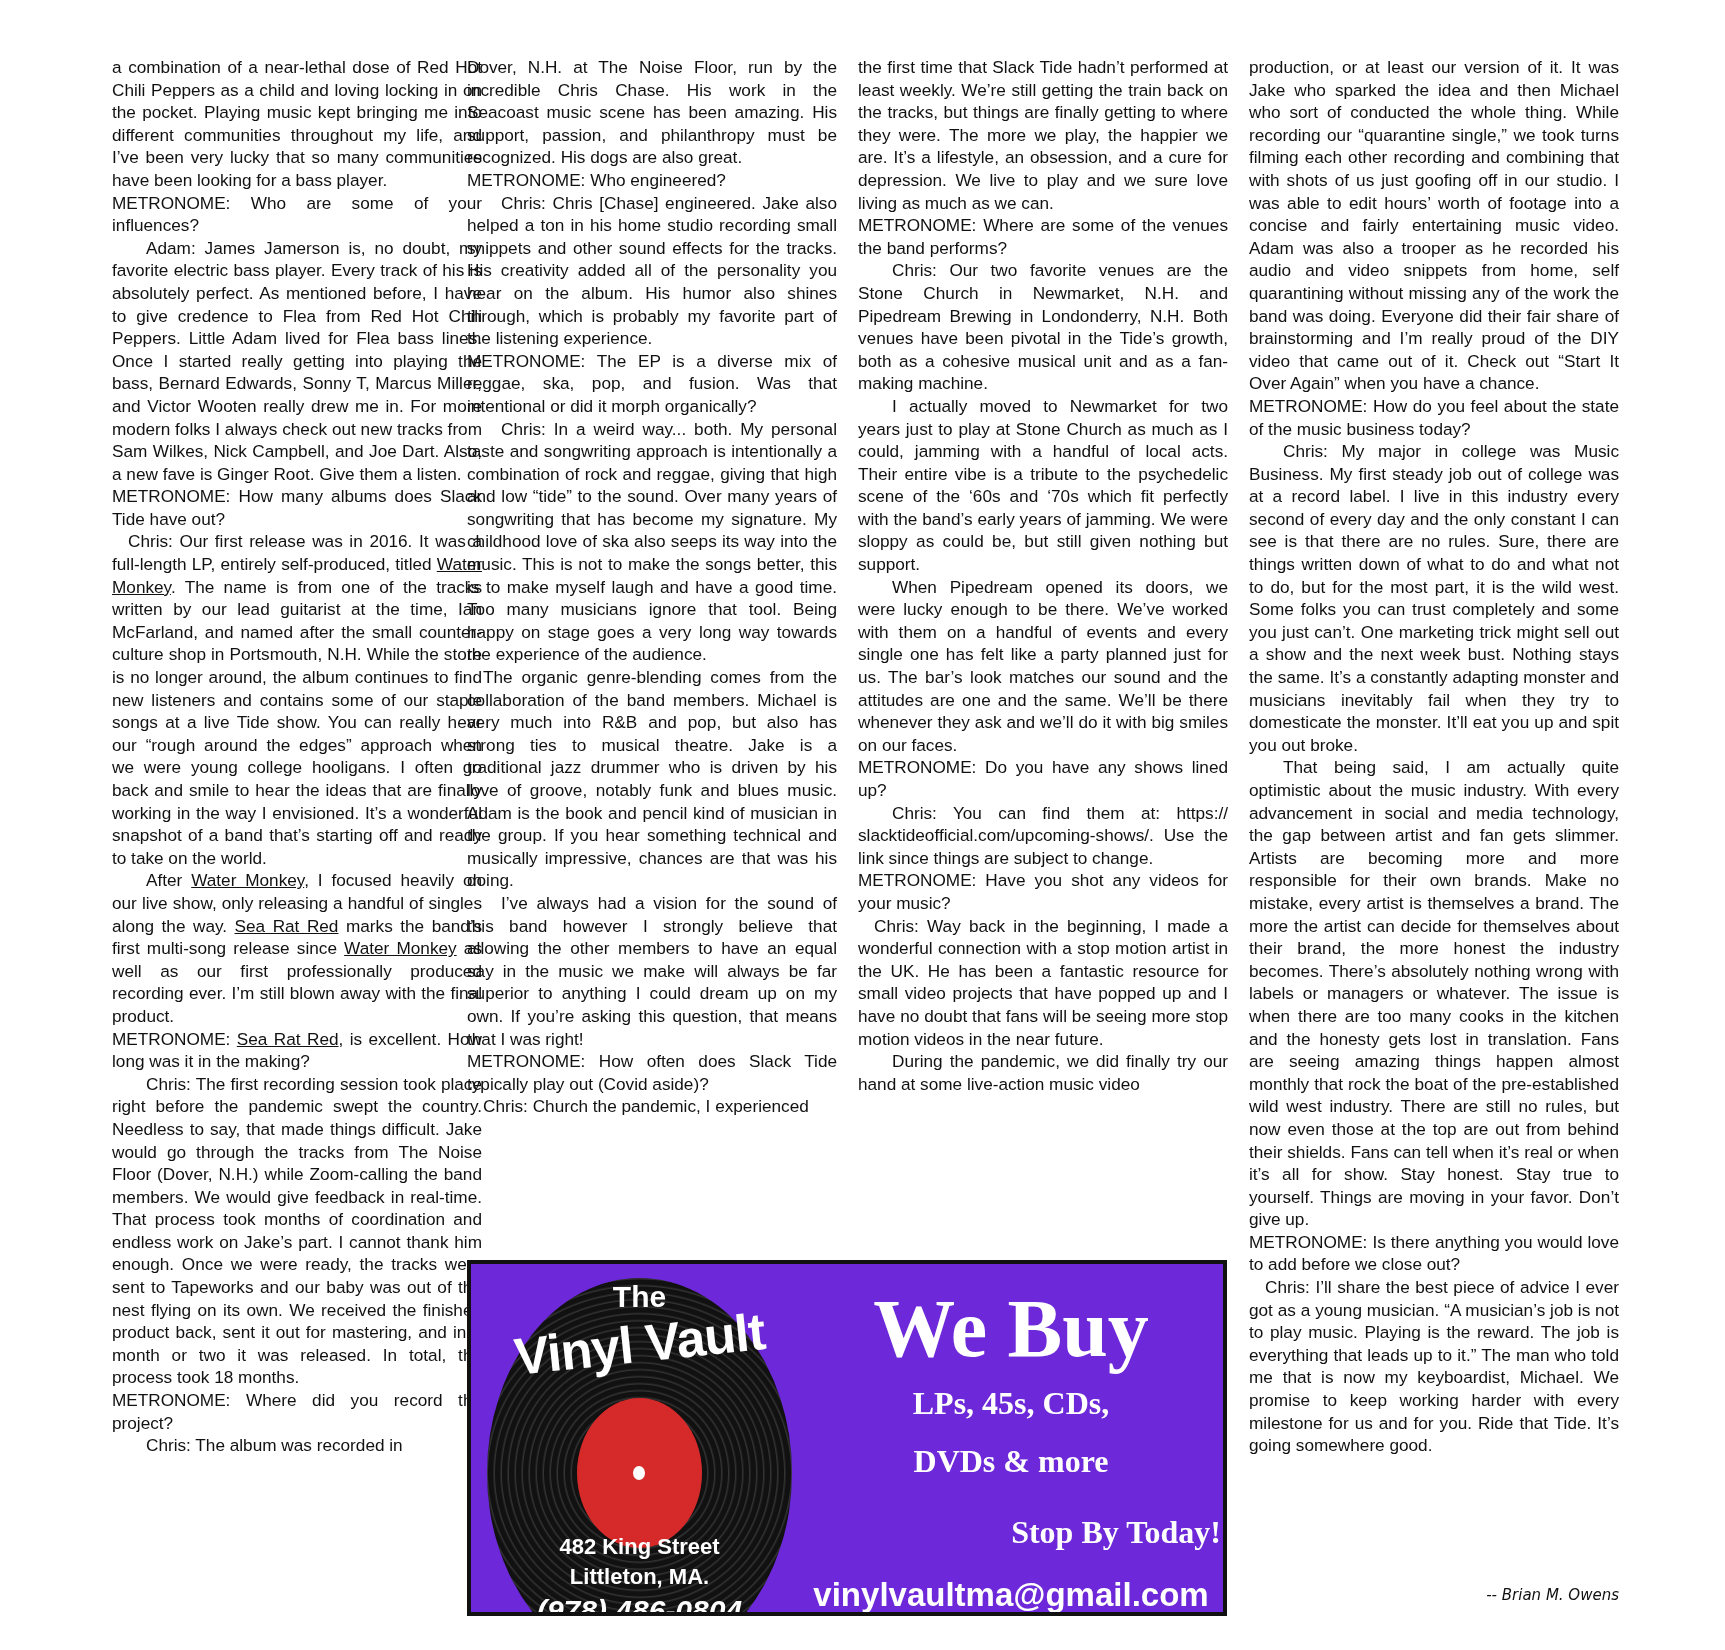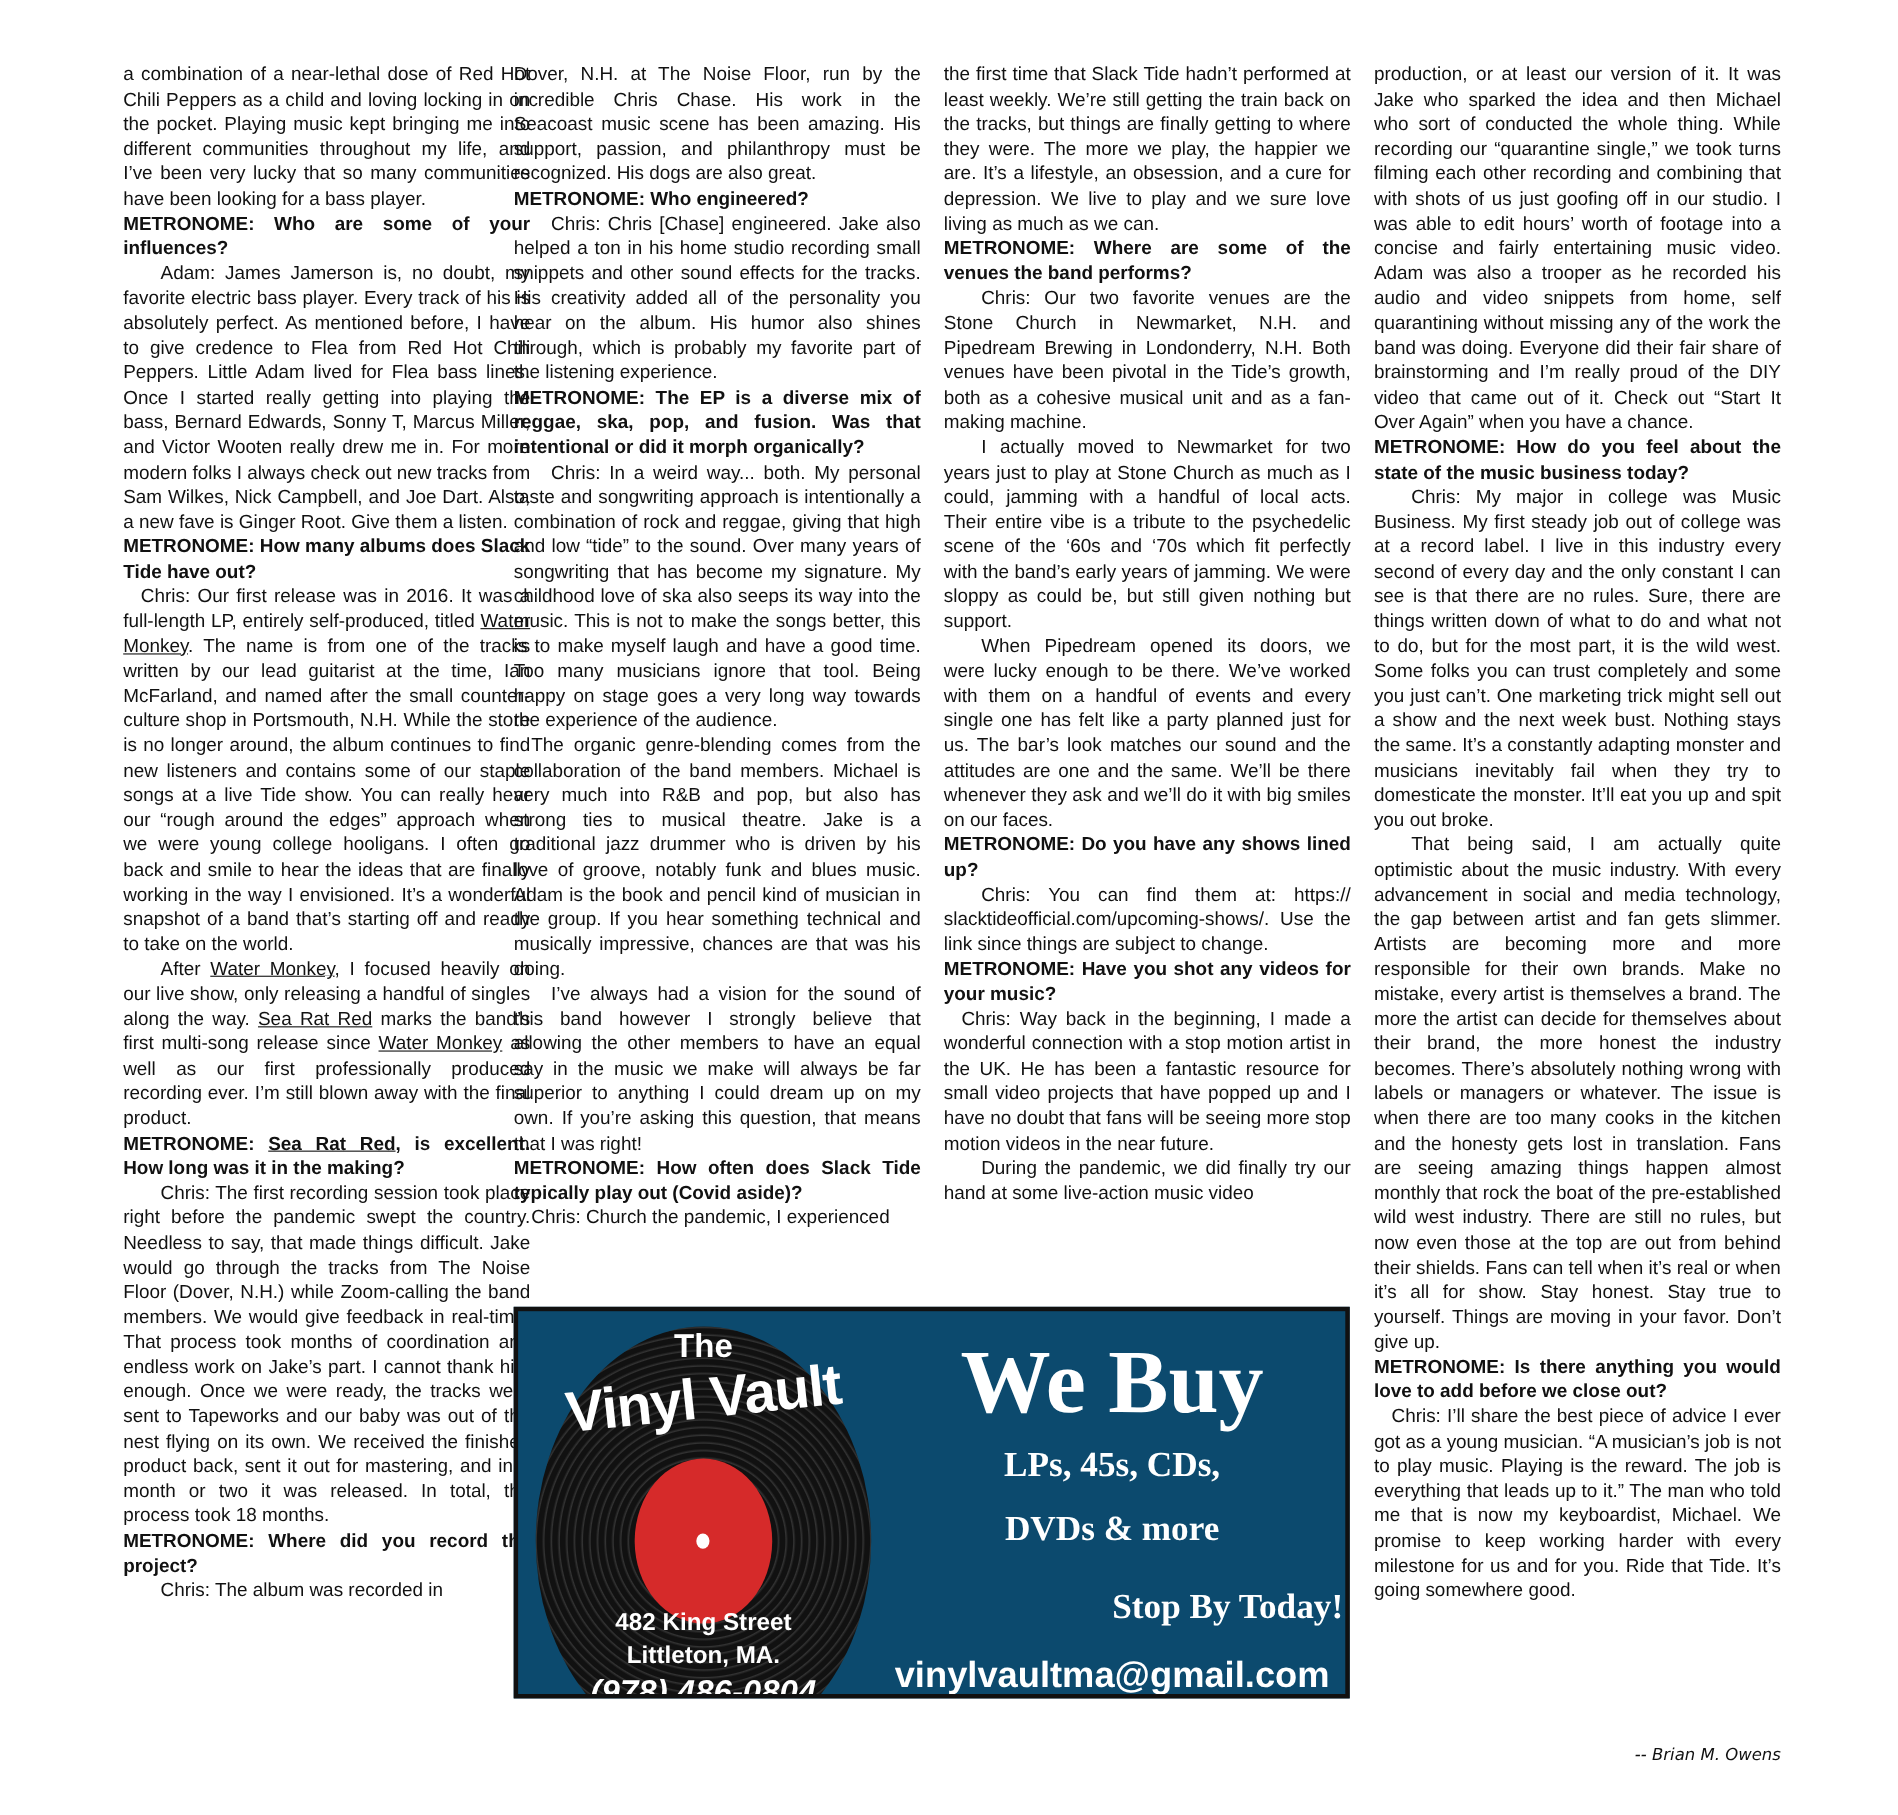--- a/index.html
+++ b/index.html
@@ -2,26 +2,26 @@
 <html><head>
 <meta charset="utf-8">
 <style>
   html,body{margin:0;padding:0;background:#fff;}
   body{width:1725px;height:1650px;position:relative;overflow:hidden;color:#111;
        font-family:"Liberation Sans",sans-serif;}
   .col{position:absolute;top:56px;width:370px;font-size:17.2px;line-height:22.6px;text-align:justify;}
   .col p{margin:0;}
   .col p.ind{text-indent:34px;}
   .col p.ind2{text-indent:16px;}
-  .q{font-weight:bold;}
+  .q{font-weight:normal;}
   .u{text-decoration:underline;}
   #c1{left:76px;margin-left:36px;} #c2{left:467px;} #c3{left:858px;} #c4{left:1249px;width:370px;}
   .byline{position:absolute;left:1249px;top:1586px;width:370px;text-align:right;font-style:italic;
           font-family:"DejaVu Sans",sans-serif;font-size:15px;}
-  .ad{position:absolute;left:467px;top:1188px;width:760px;height:356px;background:#0c4a6e;
+  .ad{position:absolute;left:467px;top:1260px;width:760px;height:356px;background:#6d28d9;
       border:4px solid #111;box-sizing:border-box;overflow:hidden;color:#fff;}
   .record{position:absolute;left:16px;top:14px;width:305px;height:390px;border-radius:50%;
       background:repeating-radial-gradient(circle,#111 0 4px,#333 5px,#111 7px);}
   .label{position:absolute;left:90px;top:120px;width:125px;height:150px;border-radius:50%;background:#d62a2a;}
   .hole{position:absolute;left:56px;top:68px;width:12px;height:14px;border-radius:50%;background:#fff;}
   .rt{position:absolute;width:305px;text-align:center;font-family:"Liberation Sans",sans-serif;font-weight:bold;}
   .the{top:16px;font-size:30px;}
   .vv{top:50px;font-size:52px;transform:rotate(-6deg);letter-spacing:-1px;}
   .addr{top:268px;font-size:22px;line-height:30px;}
   .phone{top:330px;font-size:30px;font-style:italic;}

